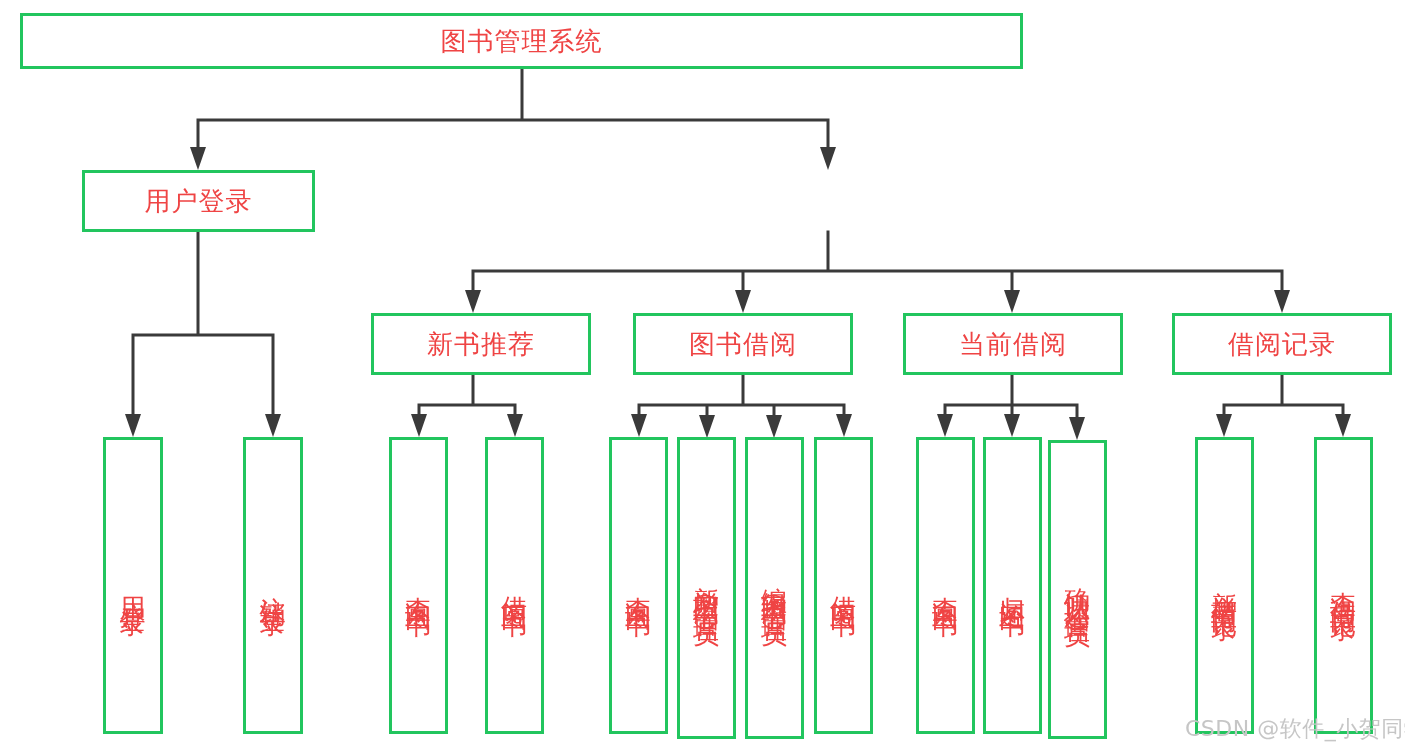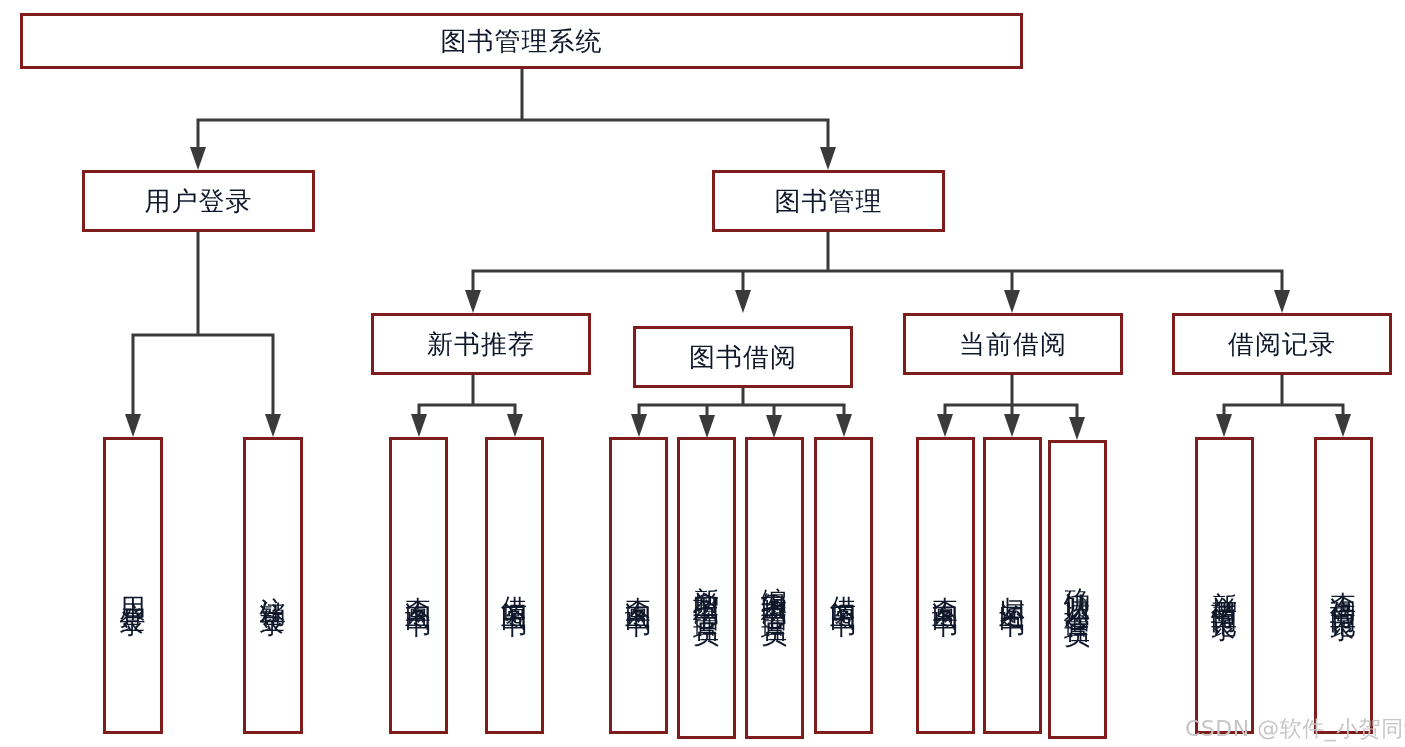--- a/index.html
+++ b/index.html
@@ -7,24 +7,24 @@
     position:relative;
     width:1405px;height:747px;
     background:#ffffff;
     font-family:"DejaVu Sans","Liberation Sans",sans-serif;
     overflow:hidden;
   }
   .lines{position:absolute;left:0;top:0;z-index:1;}
   .box{
     position:absolute;
     box-sizing:border-box;
-    border:3px solid #7f1d1d;
+    border:3px solid #22c55e;
     background:#ffffff;
     display:flex;align-items:center;justify-content:center;
-    color:#0f172a;
+    color:#ef4444;
     z-index:2;
     text-align:right;
   }
   .h-label{font-size:26px;letter-spacing:1px;white-space:nowrap;}
   .v-label{
     writing-mode:vertical-rl;
     text-orientation:mixed;
     font-size:26px;
     letter-spacing:5px;
     line-height:1;
@@ -85,28 +85,25 @@
     </g>
   </svg>
 
   <div class="box" style="left:20px;top:13px;width:1003px;height:56px;">
     <span class="h-label">图书管理系统</span>
   </div>
 
   <div class="box" style="left:82px;top:170px;width:233px;height:62px;">
     <span class="h-label">用户登录</span>
   </div>
-  <div class="box" style="left:712px;top:170px;width:233px;height:62px;">
-    <span class="h-label">图书管理</span>
-  </div>
 
   <div class="box" style="left:363px;top:313px;width:220px;height:62px;margin-left:8px;">
     <span class="h-label">新书推荐</span>
   </div>
-  <div class="box" style="left:633px;top:313px;width:220px;height:62px;margin-top:13px;">
+  <div class="box" style="left:633px;top:313px;width:220px;height:62px;">
     <span class="h-label">图书借阅</span>
   </div>
   <div class="box" style="left:1172px;top:313px;width:220px;height:62px;">
     <span class="h-label">借阅记录</span>
   </div>
   <div class="box" style="left:903px;top:313px;width:220px;height:62px;">
     <span class="h-label">当前借阅</span>
   </div>
 
   <div class="box" style="left:103px;top:437px;width:60px;height:297px;">

